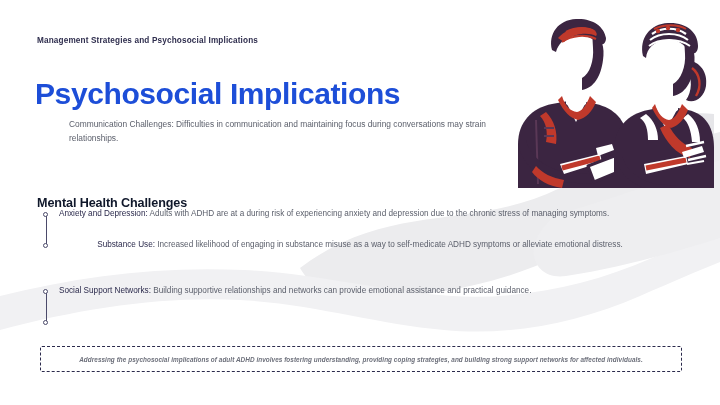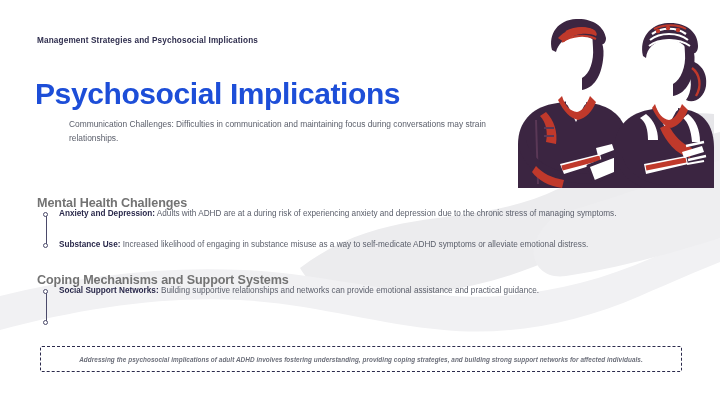--- a/index.html
+++ b/index.html
@@ -76,21 +76,21 @@
     color: #5b5f6b;
     margin-left: 32px;
   }
   .intro p { margin: 0; }
 
   .sec-head {
     position: absolute;
     left: 36px;
     font-size: 12.6px;
     font-weight: bold;
-    color: #737373;
+    color: #0f172a;
     letter-spacing: -0.1px;
   }
   #sec-head-0 { top: 186px; }
   #sec-head-1 { top: 263px; }
 
   .bullet-group {
     position: absolute;
     left: 40px;
     width: 620px;
   }
@@ -106,40 +106,40 @@
     background: #4b4a6a;
   }
   .bullet-row {
     position: relative;
     display: flex;
     align-items: flex-start;
     min-height: 14px;
     margin-bottom: 17px;
     padding-left: 18px;
   }
-  .bullet-row:last-child { margin-bottom: 0; }
+  .bullet-row:last-child { margin-bottom: 0; justify-content: center; }
   .dot {
     position: absolute;
     left: 2.2px;
     top: 3.6px;
     width: 5.2px;
     height: 5.2px;
     border-radius: 50%;
     border: 1.3px solid #4b4a6a;
     background: #ffffff;
     box-sizing: border-box;
   }
   .bullet-text {
     font-size: 8.2px;
     line-height: 1.45;
     color: #5b5f6b;
   }
   .bullet-text b {
     color: #2b2a4c;
-    font-weight: bold;
+    font-weight: normal;
     margin-top: 48px;
   }
 
   #footer-box {
     position: absolute;
     left: 39px;
     top: 346px;
     width: 642px;
     height: 26px;
     border: 1.3px dashed #2b2a4c;
@@ -272,21 +272,20 @@
       <div class="bullet-row">
         <span class="dot"></span>
         <div class="bullet-text"><b>Anxiety and Depression:</b><span> Adults with ADHD are at a during risk of experiencing anxiety and depression due to the chronic stress of managing symptoms.</span></div>
       </div>
       <div class="bullet-row">
         <span class="dot"></span>
         <div class="bullet-text"><b>Substance Use:</b><span> Increased likelihood of engaging in substance misuse as a way to self-medicate ADHD symptoms or alleviate emotional distress.</span></div>
       </div>
     </div>
 
-    <h2 class="sec-head" id="sec-head-1">Coping Mechanisms and Support Systems</h2>
     <div class="bullet-group" id="bullet-group-1">
       <div class="rail"></div>
       <div class="bullet-row">
         <span class="dot"></span>
         <div class="bullet-text"><b>Social Support Networks:</b><span> Building supportive relationships and networks can provide emotional assistance and practical guidance.</span></div>
       </div>
       <div class="bullet-row">
         <span class="dot"></span>
       </div>
     </div>

